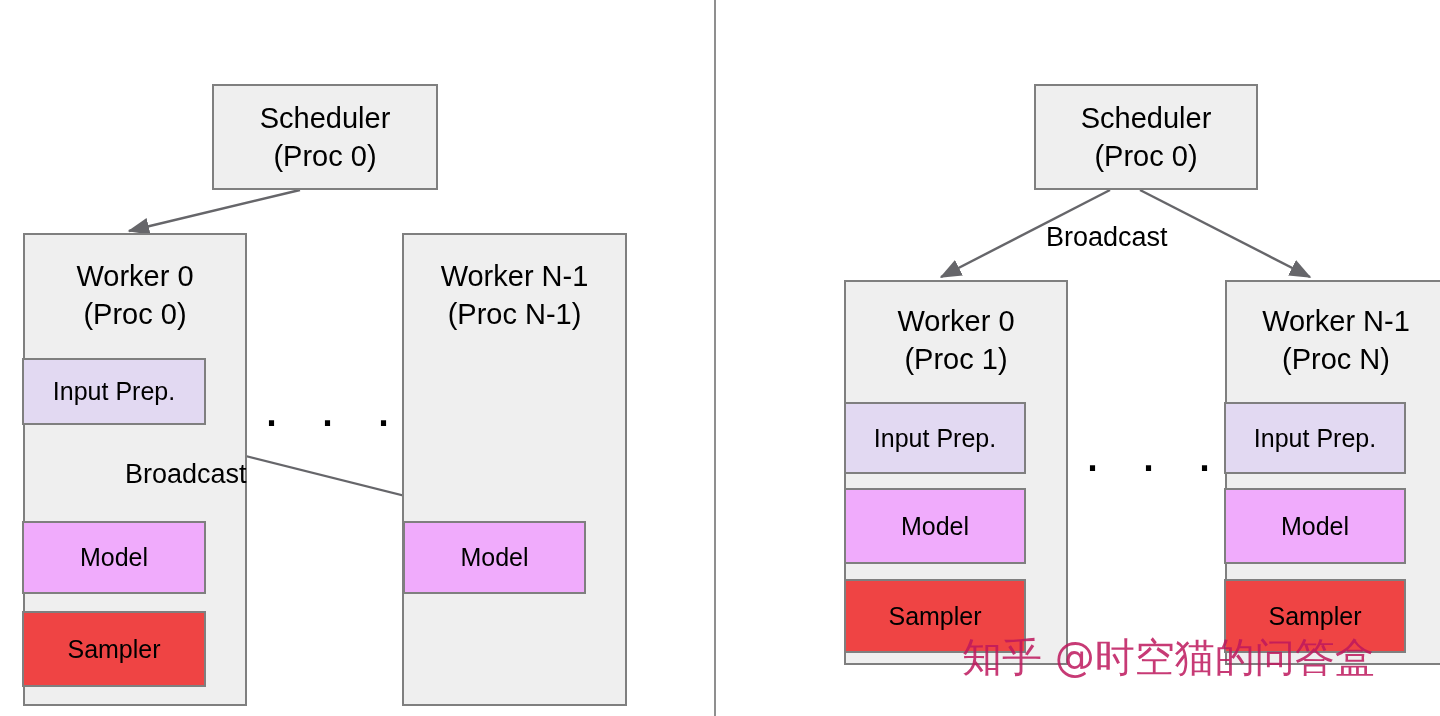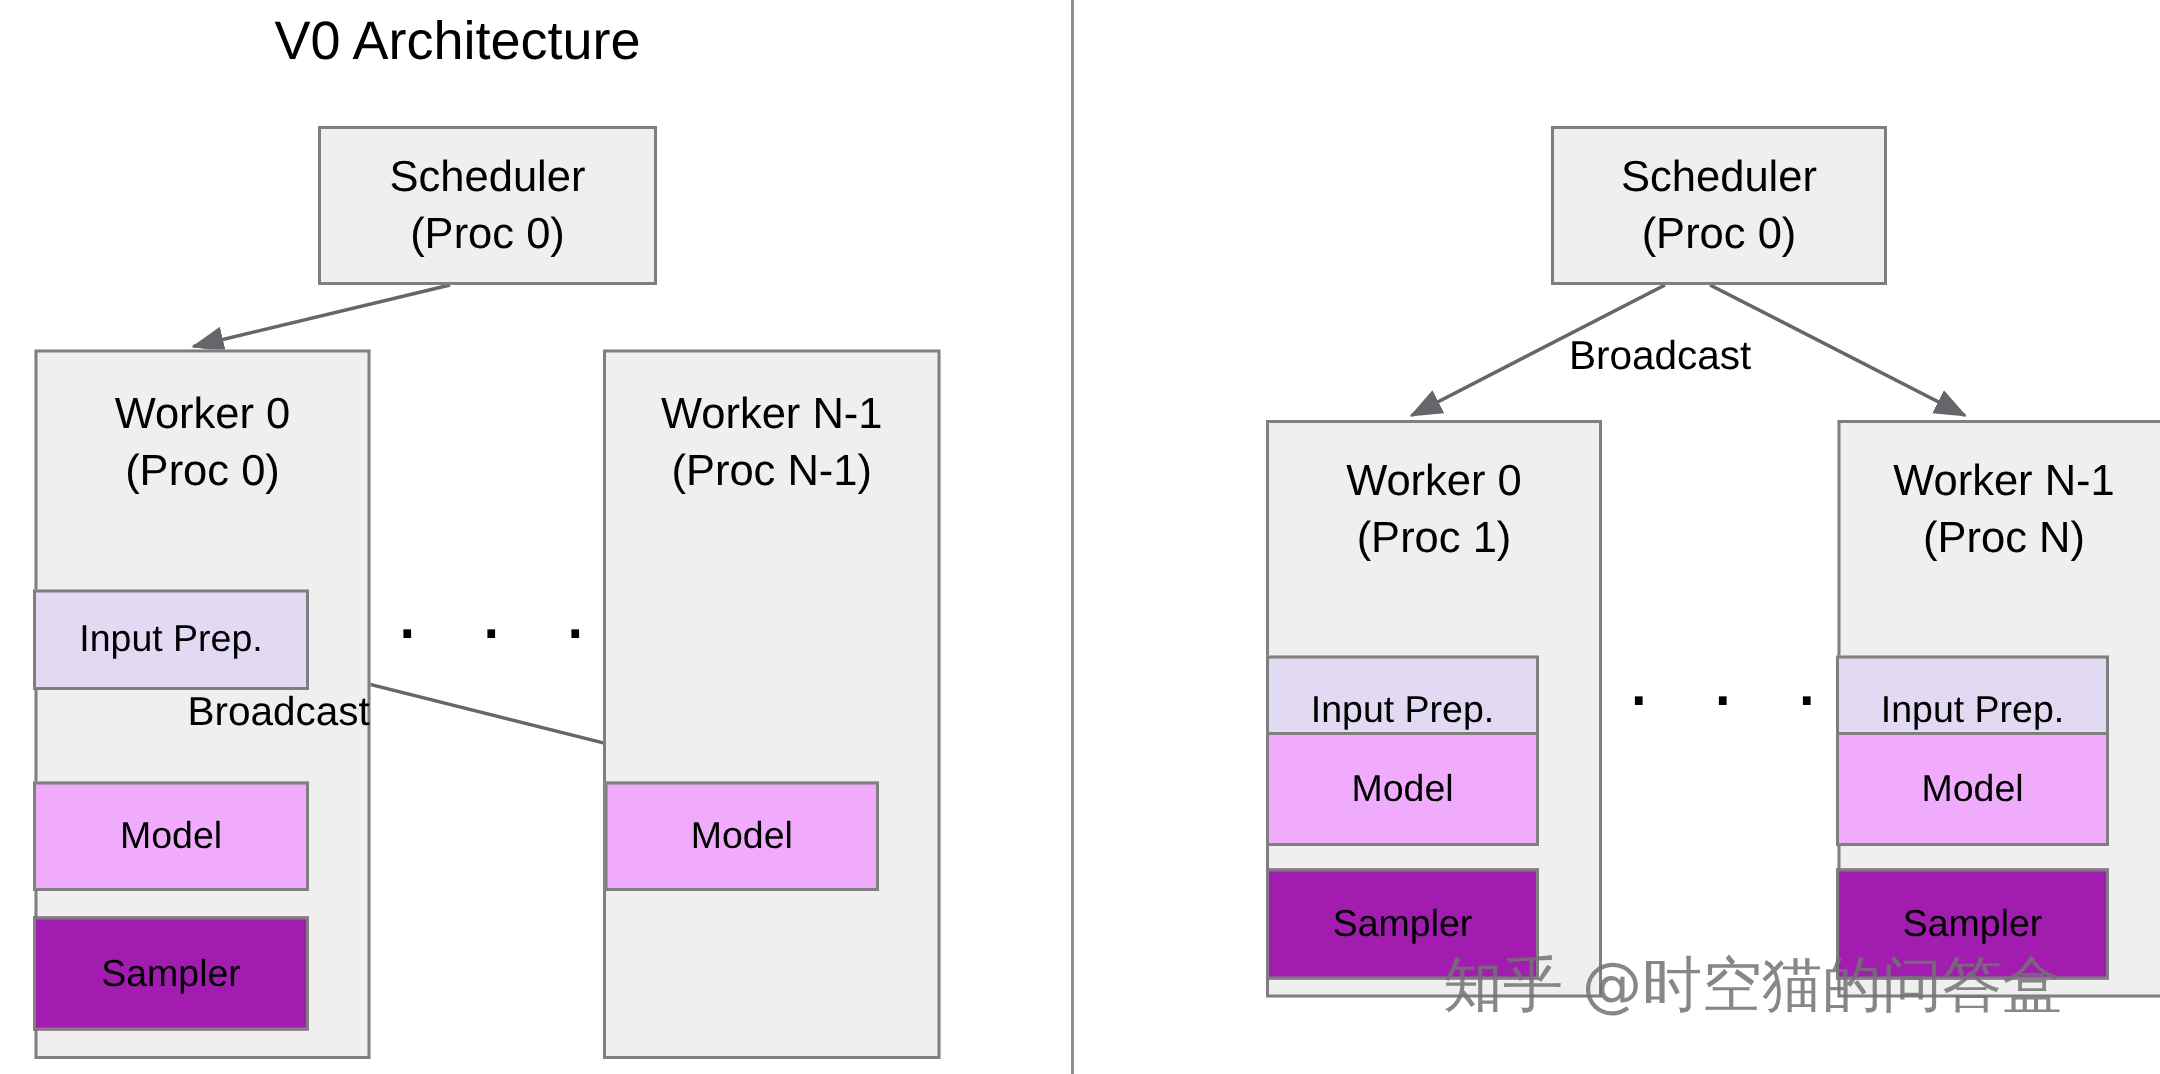--- a/index.html
+++ b/index.html
@@ -58,23 +58,23 @@
     position: absolute;
     box-sizing: border-box;
     border: 2px solid #7f7f7f;
     display: flex;
     align-items: center;
     justify-content: center;
     text-align: center;
     font-size: 25px;
     color: #000;
   }
-  .subnode.c-input { background: #e2d9f2; margin-top: 35px; }
+  .subnode.c-input { background: #e2d9f2; }
   .subnode.c-model { background: #f0abfc; }
-  .subnode.c-sampler { background: #a21caf; }
+  .subnode.c-sampler { background: #ef4444; }
 
   .edge-label {
     position: absolute;
     font-size: 27px;
     line-height: 1;
     color: #000;
     white-space: nowrap;
   }
   .ellipsis {
     position: absolute;
@@ -90,21 +90,21 @@
     top: 0;
     width: 1440px;
     height: 716px;
     overflow: visible;
     pointer-events: none;
   }
   .watermark {
     position: absolute;
     font-size: 40px;
     line-height: 1;
-    color: #737373;
+    color: #be185d;
     opacity: 0.85;
     white-space: nowrap;
     font-family: "DejaVu Sans", sans-serif;
   }
 </style>
 </head>
 <body>
 
 <div id="canvas">
 
@@ -121,21 +121,20 @@
 
     <line x1="118" y1="424" x2="489" y2="517" stroke="#66666a" stroke-width="2.2" marker-end="url(#ah)"></line>
 
     <line x1="1110" y1="190" x2="941" y2="277" stroke="#66666a" stroke-width="2.4" marker-end="url(#ah)"></line>
 
     <line x1="1140" y1="190" x2="1310" y2="277" stroke="#66666a" stroke-width="2.4" marker-end="url(#ah)"></line>
   </svg>
 
   <div class="divider" style="left:714px; top:0px; height:716px;"></div>
 
-  <div class="panel-title" style="left:100px; top:8px; width:410px;">V0 Architecture</div>
 
   <div class="node" style="left:192px; top:84px; width:226px; height:106px; justify-content:center;">
     <div class="node-title">Scheduler
 (Proc 0)</div>
   </div>
 
   <div class="node" style="left:3px; top:233px; width:224px; height:473px; padding-top:22px;">
     <div class="node-title">Worker 0
 (Proc 0)</div>
   </div>

